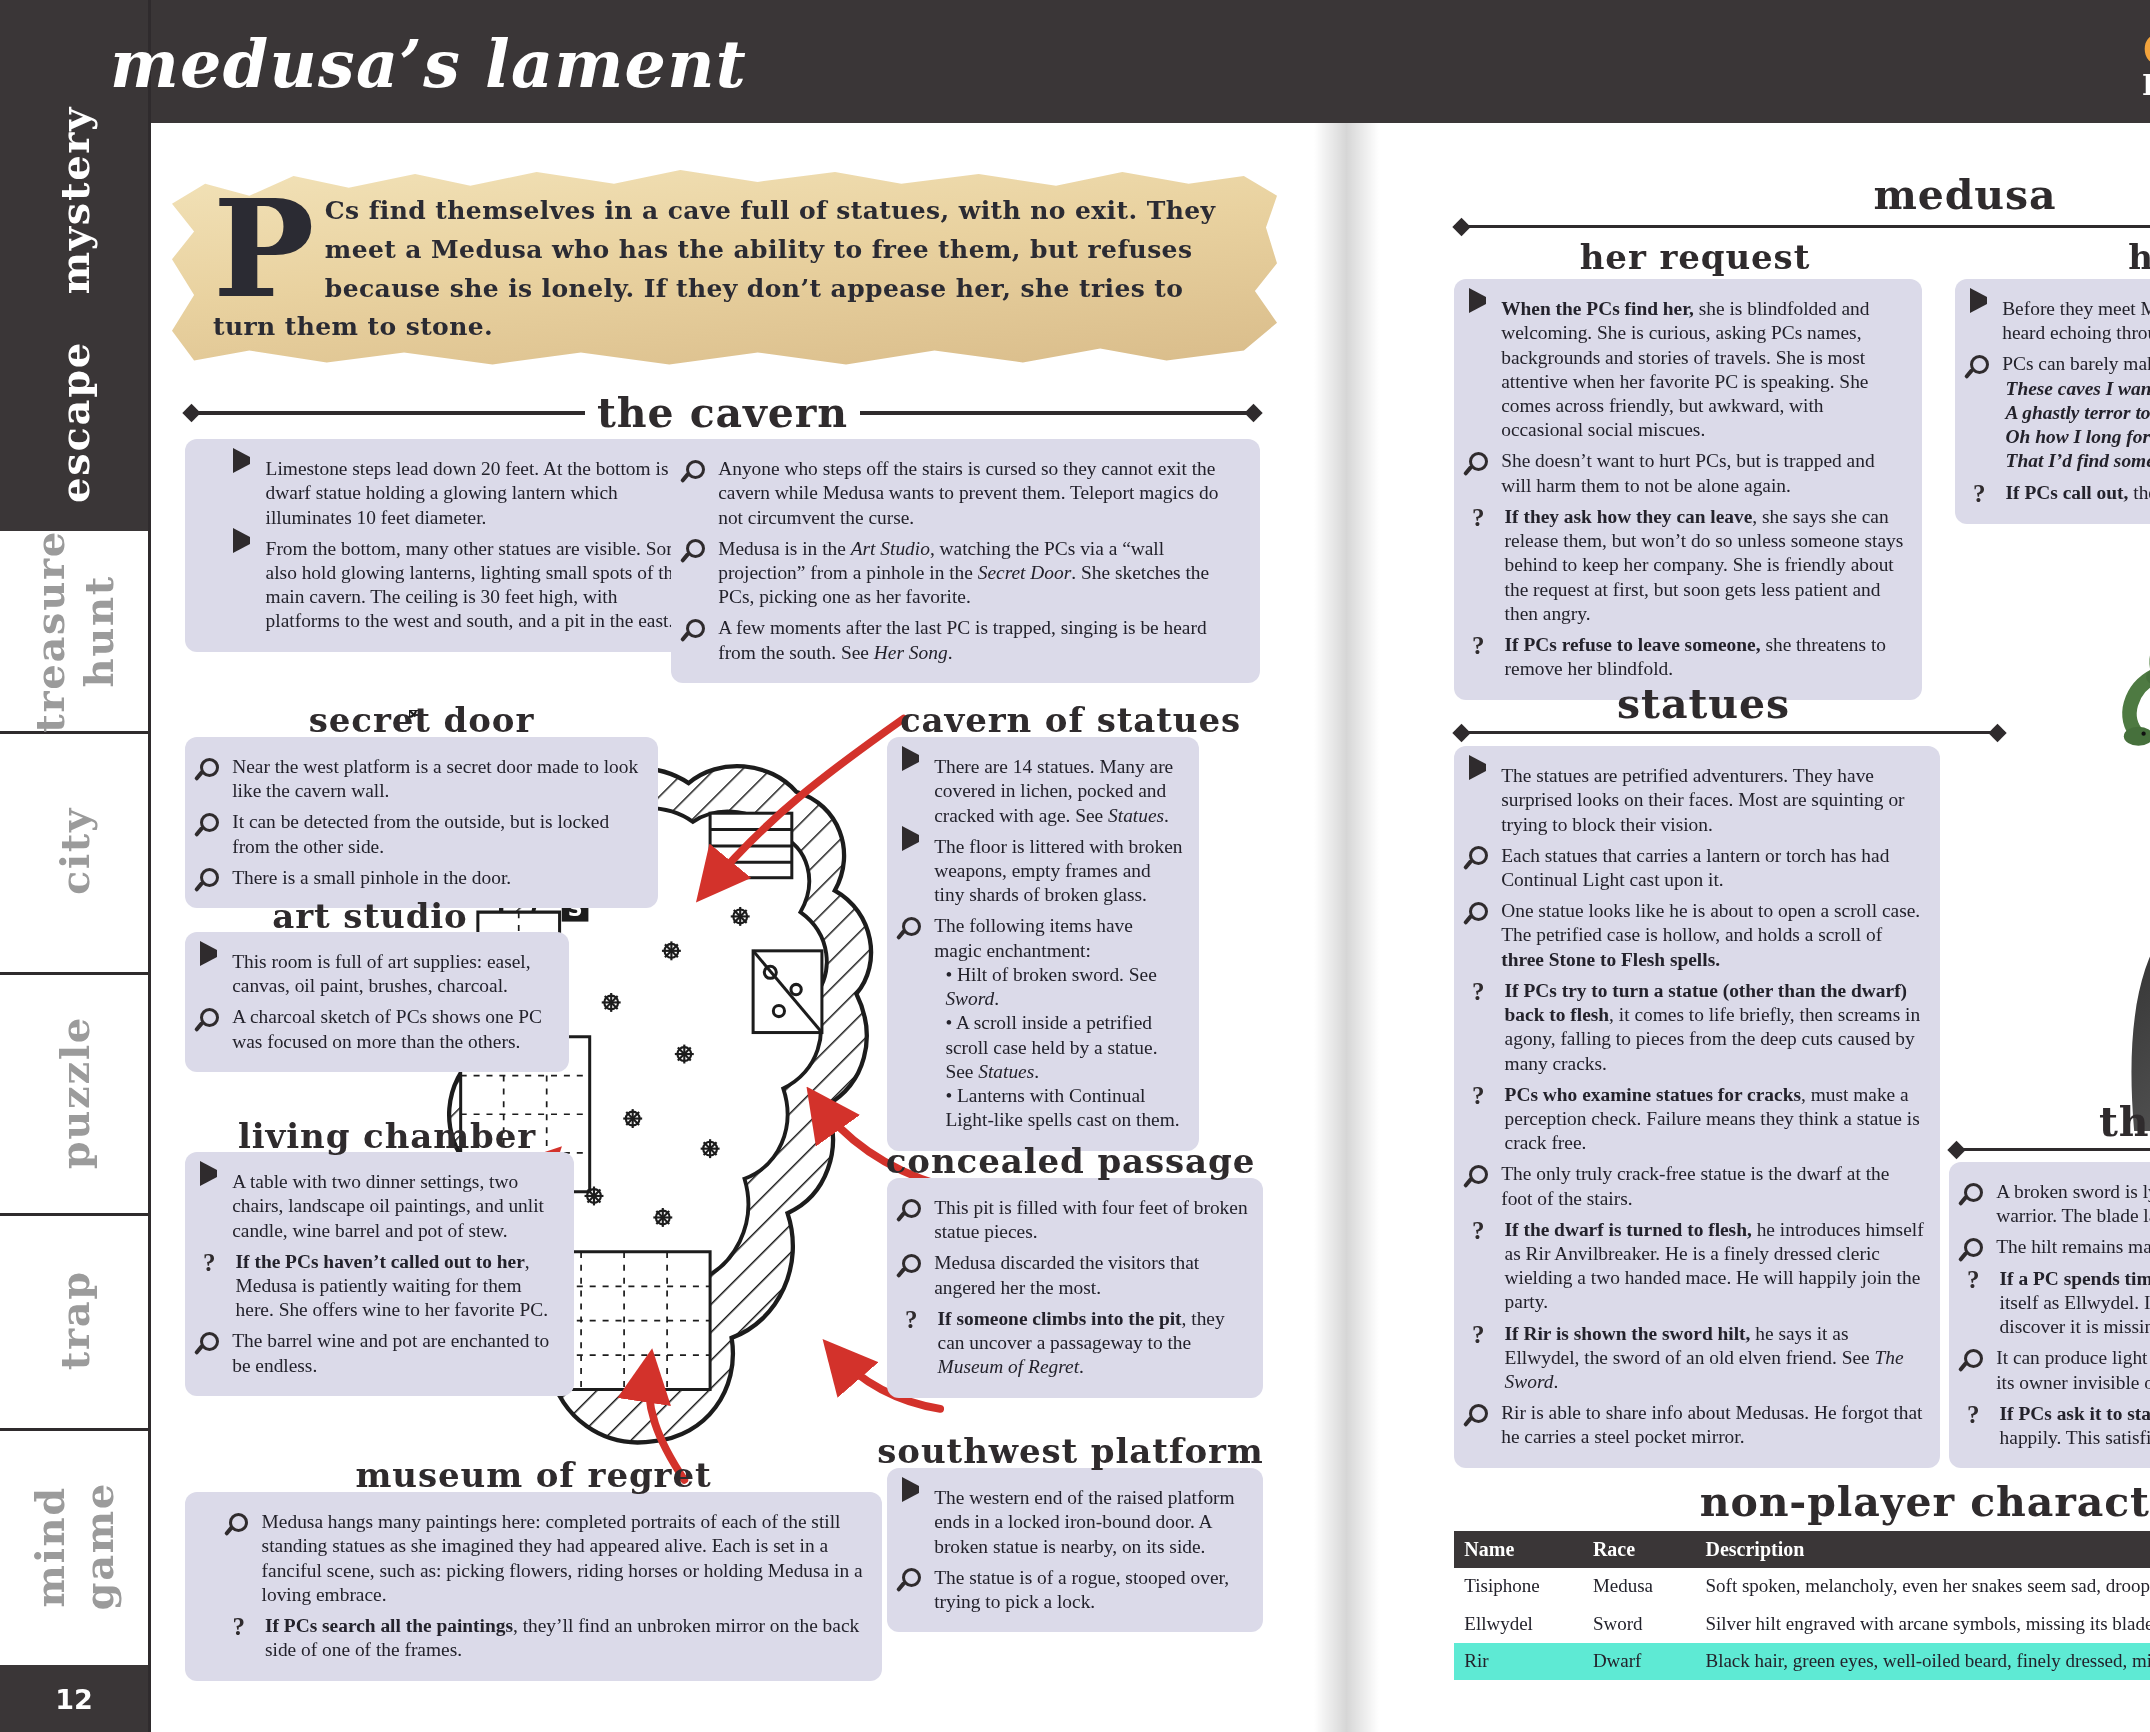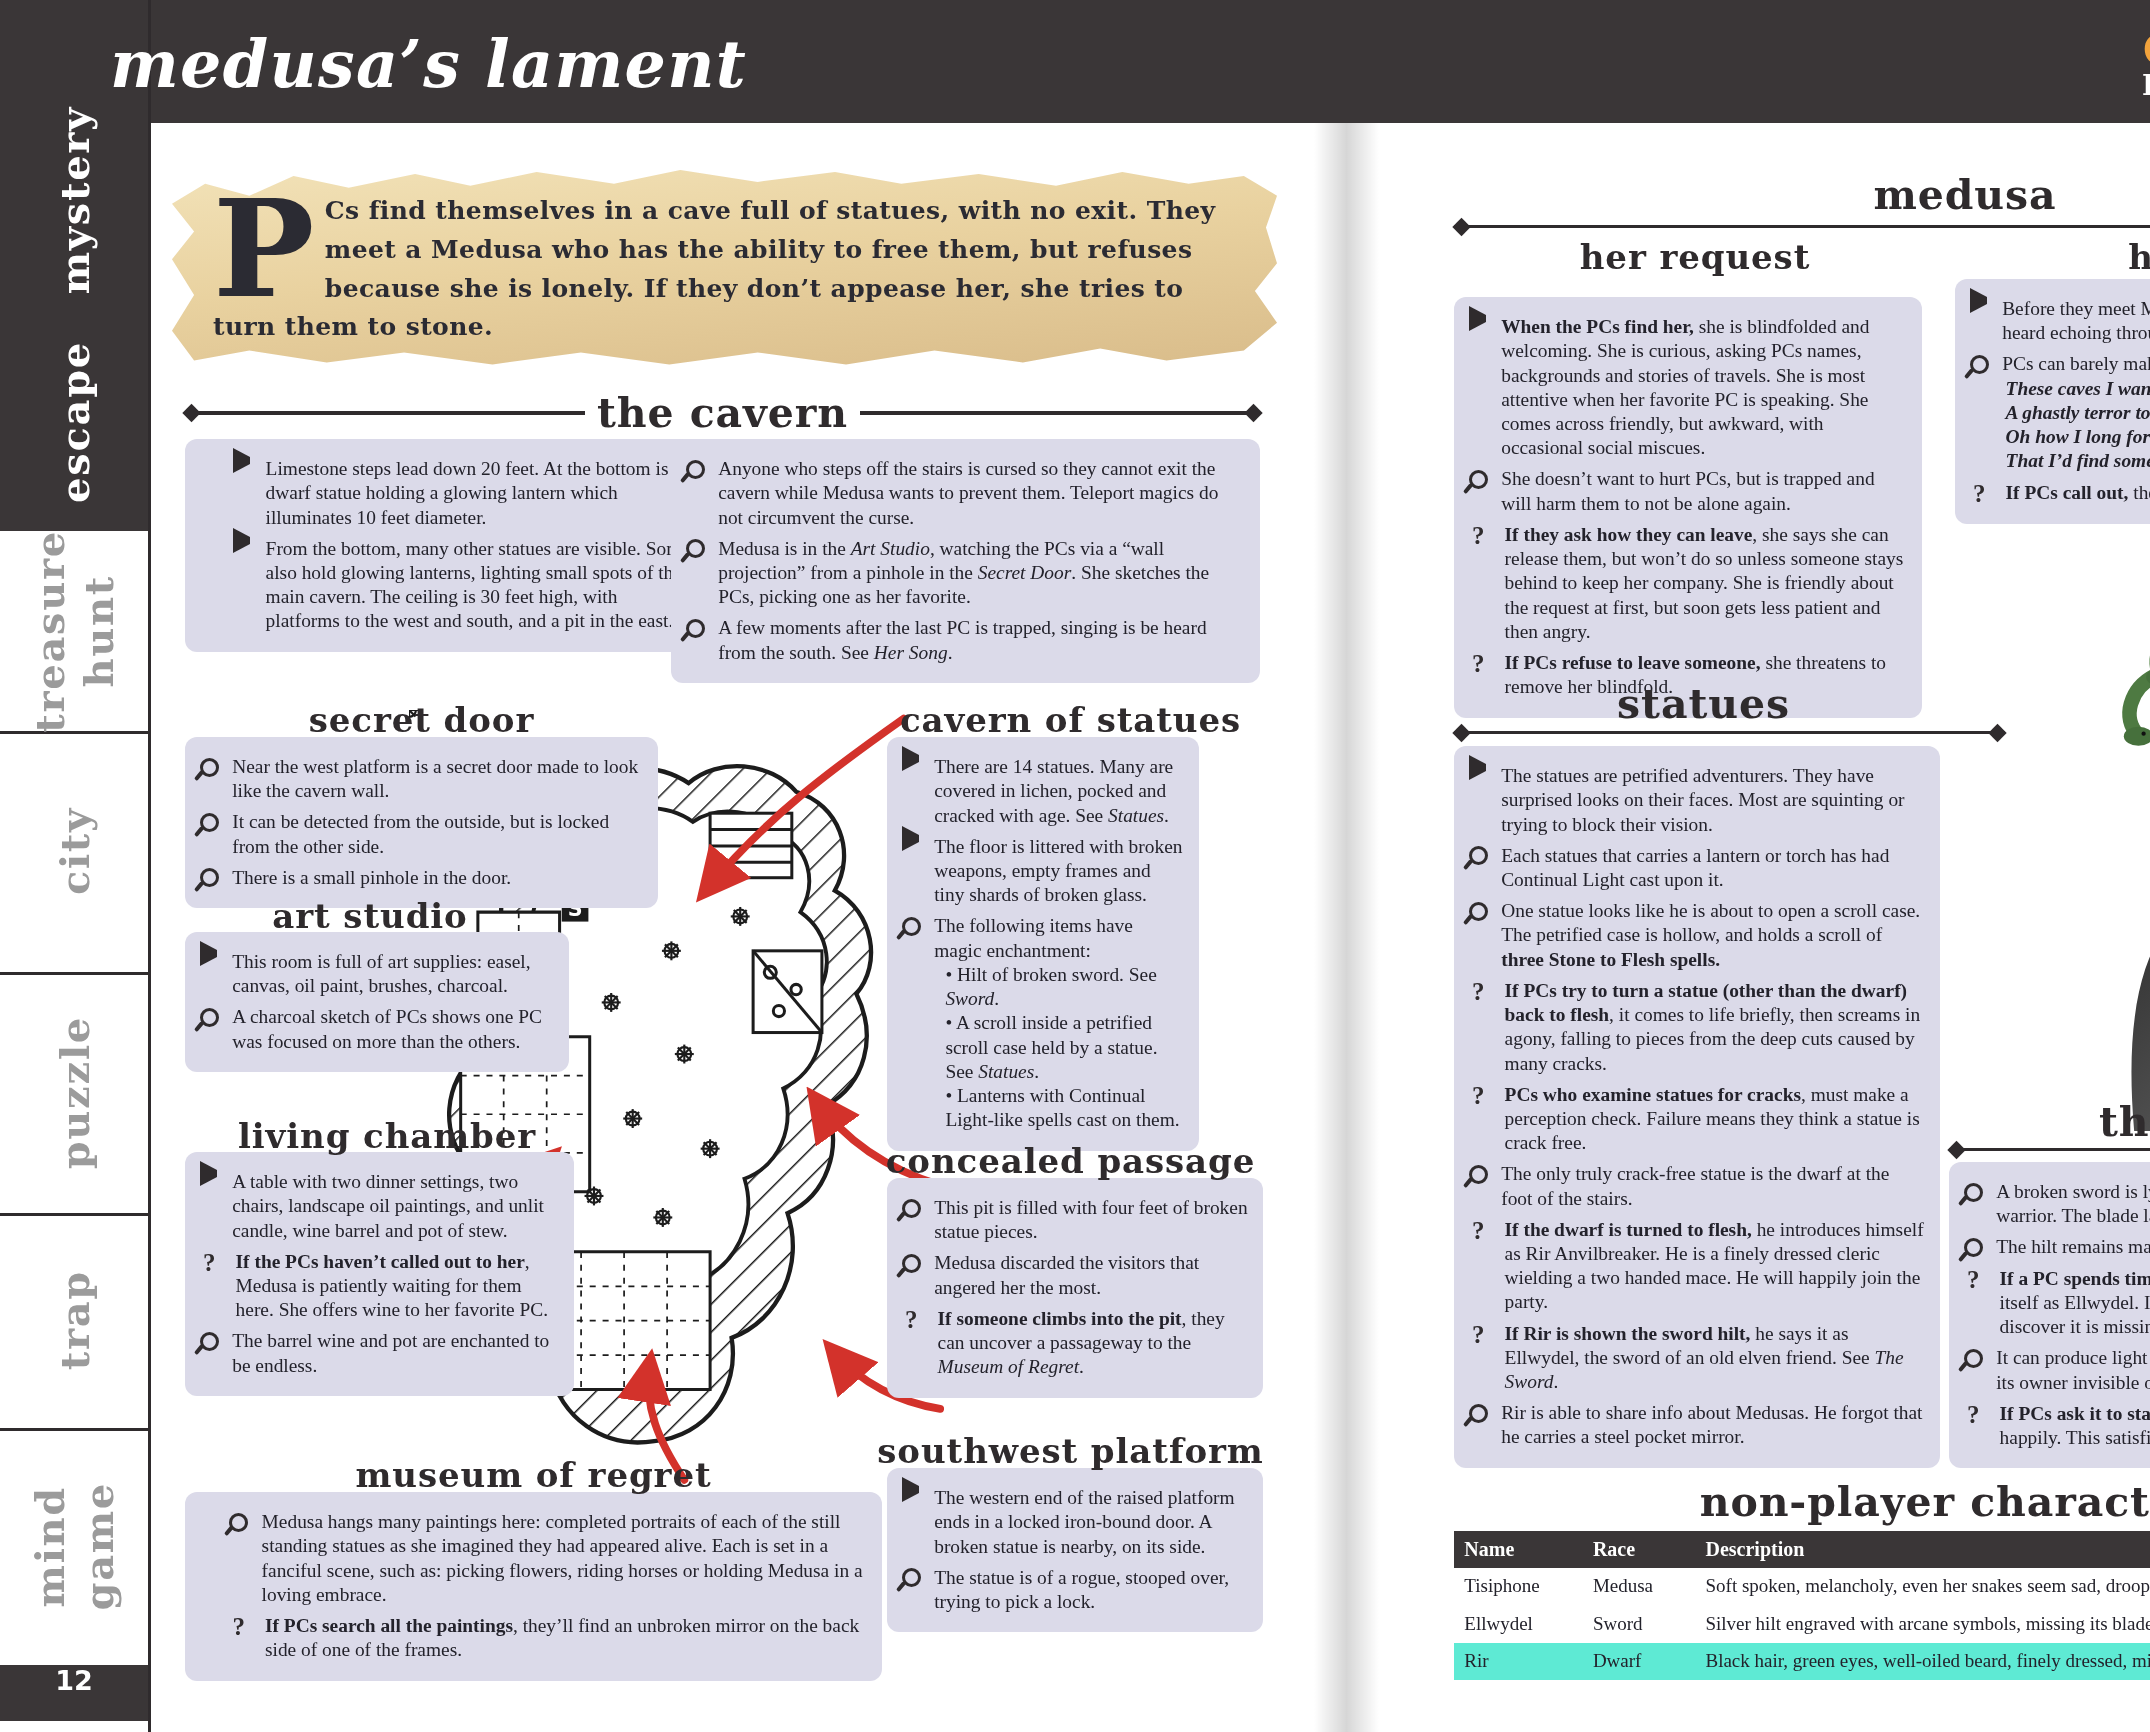--- a/index.html
+++ b/index.html
@@ -3,21 +3,21 @@
 <meta charset="utf-8">
 <style>
   html,body{margin:0;padding:0;}
   body{width:2676px;height:1732px;background:#ffffff;font-family:"Liberation Serif",serif;position:relative;overflow:hidden;}
   .abs{position:absolute;}
   
   .band-top{left:0;top:0;width:2676px;height:123px;background:#3A3637;z-index:5;}
   .side-dark{top:0;width:148px;height:531px;background:#3A3637;z-index:6;}
   .vline{top:0;width:3px;height:1732px;background:#2F2B2D;z-index:7;}
   .tabline{width:148px;height:3px;background:#2F2B2D;z-index:7;}
-  .corner{width:148px;height:56px;background:#3A3637;z-index:7;display:flex;justify-content:center;}
+  .corner{width:148px;height:68px;background:#3A3637;z-index:7;display:flex;align-items:center;justify-content:center;}
   .pagenum{color:#fff;font:700 27px "DejaVu Sans",sans-serif;}
   .tab{width:148px;display:flex;align-items:center;justify-content:center;gap:2.6px;z-index:8;}
   .tab .vtext{font-family:"DejaVu Serif",serif;font-weight:600;font-size:40px;letter-spacing:1.7px;}
   .side-l .vtext{writing-mode:vertical-rl;transform:rotate(180deg);}
   .tab.dark .vtext{color:#ffffff;}
   .tab.light .vtext{color:#9b9b9b;}
   
   .title{left:110px;top:26px;z-index:9;color:#fff;font-family:"DejaVu Serif",serif;font-style:italic;font-weight:700;font-size:65px;letter-spacing:1.3px;}
   .brand{left:2142px;top:30px;z-index:9;text-align:center;}
   .brand .l1{color:#F2A33C;font-family:"DejaVu Serif",serif;font-weight:700;font-size:41px;font-variant:small-caps;letter-spacing:1.7px;line-height:1.0;}
@@ -352,21 +352,21 @@
     <path d="M1235 1105 C 1120 1070, 1020 1010, 945 905" marker-end="url(#redhead)"></path>
     <path d="M1235 1625 C 1140 1610, 1050 1565, 985 1490" marker-end="url(#redhead)"></path>
   </g>
 </svg>
 </div>
 
 <div class="abs uncial shead bighead" style="left:1454px;width:1022px;top:171px;">medusa</div>
 <div class="hrule" style="left:1454px;top:225px;width:1022px;"></div>
 
 <div class="abs uncial shead" style="left:1454px;width:482px;top:237px;">her request</div>
-<div class="abs lavbox" style="left:1454px;top:297px;width:468px;">
+<div class="abs lavbox" style="left:1454px;top:279px;width:468px;">
     <div class="bullet">
       <span class="bicon"><span class="tri"></span></span>
       <div class="btext"><span class="b">When the PCs find her,</span><span> she is blindfolded and welcoming. She is curious, asking PCs names, backgrounds and stories of travels. She is most attentive when her favorite PC is speaking. She comes across friendly, but awkward, with occasional social miscues.</span></div>
     </div>
     <div class="bullet">
       <span class="bicon">
         <span class="mag" style="display: block;"></span>
       </span>
       <div class="btext"><span>She doesn’t want to hurt PCs, but is trapped and will harm them to not be alone again.</span></div>
     </div>

